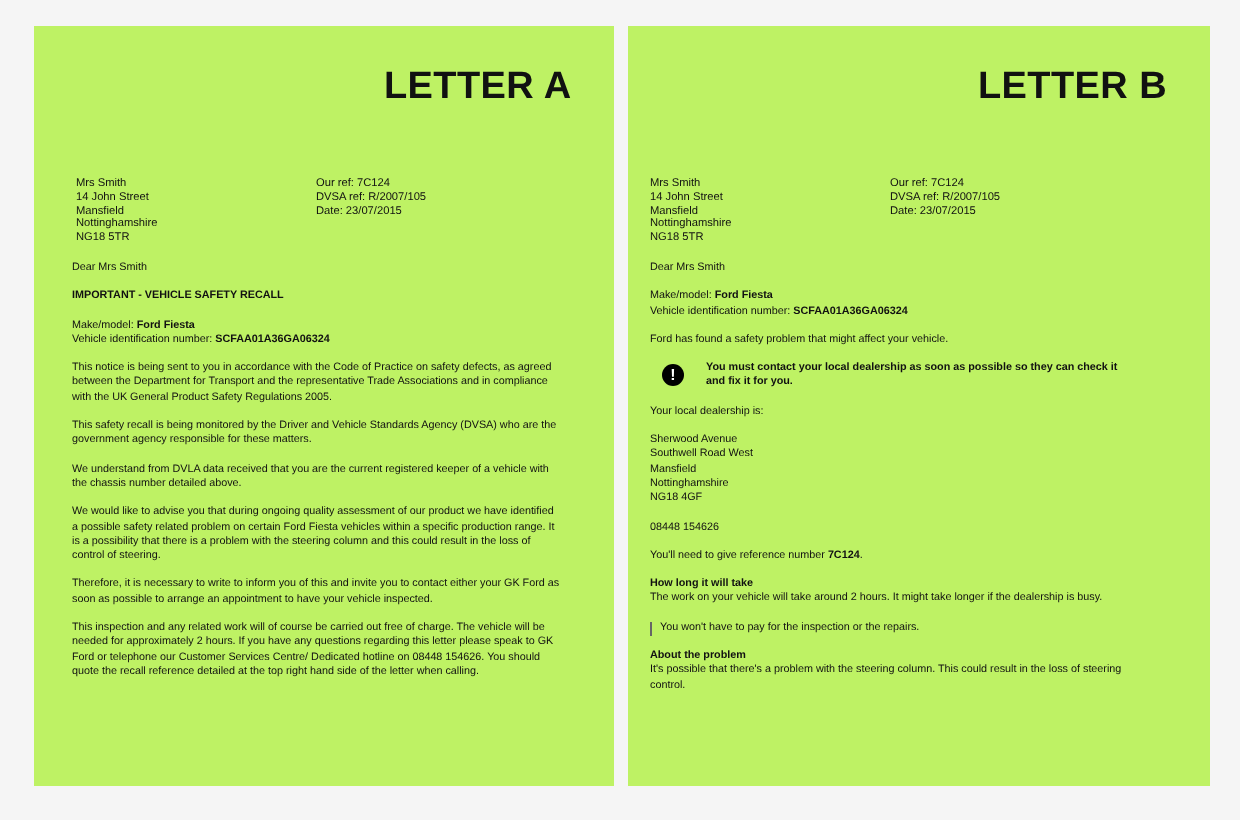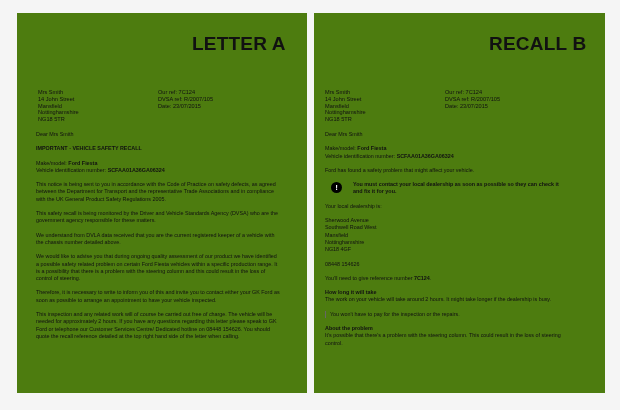--- a/index.html
+++ b/index.html
@@ -1,21 +1,21 @@
 <!DOCTYPE html>
 <html><head>
 <meta charset="utf-8">
 <style>
   html, body { margin:0; padding:0; }
   body {
     width:620px; height:410px; background:#f5f5f5; position:relative; overflow:hidden;
     font-family: "Liberation Sans", sans-serif; color:#111;
   }
   .page {
-    position:absolute; top:13px; background:#4d7c0f; box-sizing:border-box;
+    position:absolute; top:13px; background:#bef264; box-sizing:border-box;
   }
   #pageA { left:17px; width:290px; height:380px; }
   #pageB { left:314px; width:291px; height:380px; }
   .title {
     position:absolute; top:20px; font-weight:bold; font-size:19px; letter-spacing:0.2px;
   }
   #pageA .title { left:175px; }
   #pageB .title { left:175px; }
   .addr { position:absolute; top:76px; font-size:5.6px; line-height:6.8px; }
   #pageA .addr { left:21px; }
@@ -66,21 +66,21 @@
     <p>This notice is being sent to you in accordance with the Code of Practice on safety defects, as agreed between the Department for Transport and the representative Trade Associations and in compliance with the UK General Product Safety Regulations 2005.</p>
     <p>This safety recall is being monitored by the Driver and Vehicle Standards Agency (DVSA) who are the government agency responsible for these matters.</p>
     <p>We understand from DVLA data received that you are the current registered keeper of a vehicle with the chassis number detailed above.</p>
     <p>We would like to advise you that during ongoing quality assessment of our product we have identified a possible safety related problem on certain Ford Fiesta vehicles within a specific production range. It is a possibility that there is a problem with the steering column and this could result in the loss of control of steering.</p>
     <p>Therefore, it is necessary to write to inform you of this and invite you to contact either your GK Ford as soon as possible to arrange an appointment to have your vehicle inspected.</p>
     <p>This inspection and any related work will of course be carried out free of charge. The vehicle will be needed for approximately 2 hours. If you have any questions regarding this letter please speak to GK Ford or telephone our Customer Services Centre/ Dedicated hotline on 08448 154626. You should quote the recall reference detailed at the top right hand side of the letter when calling.</p>
   </div>
 </div>
 
 <div class="page" id="pageB">
-  <div class="title">RECALL B</div>
+  <div class="title">LETTER B</div>
   <div class="addr">
     <span class="line">Mrs Smith</span>
     <span class="line">14 John Street</span>
     <span class="line">Mansfield</span>
     <span class="line">Nottinghamshire</span>
     <span class="line">NG18 5TR</span>
   </div>
   <div class="refs">
     <span class="line">Our ref: 7C124</span>
     <span class="line">DVSA ref: R/2007/105</span>

